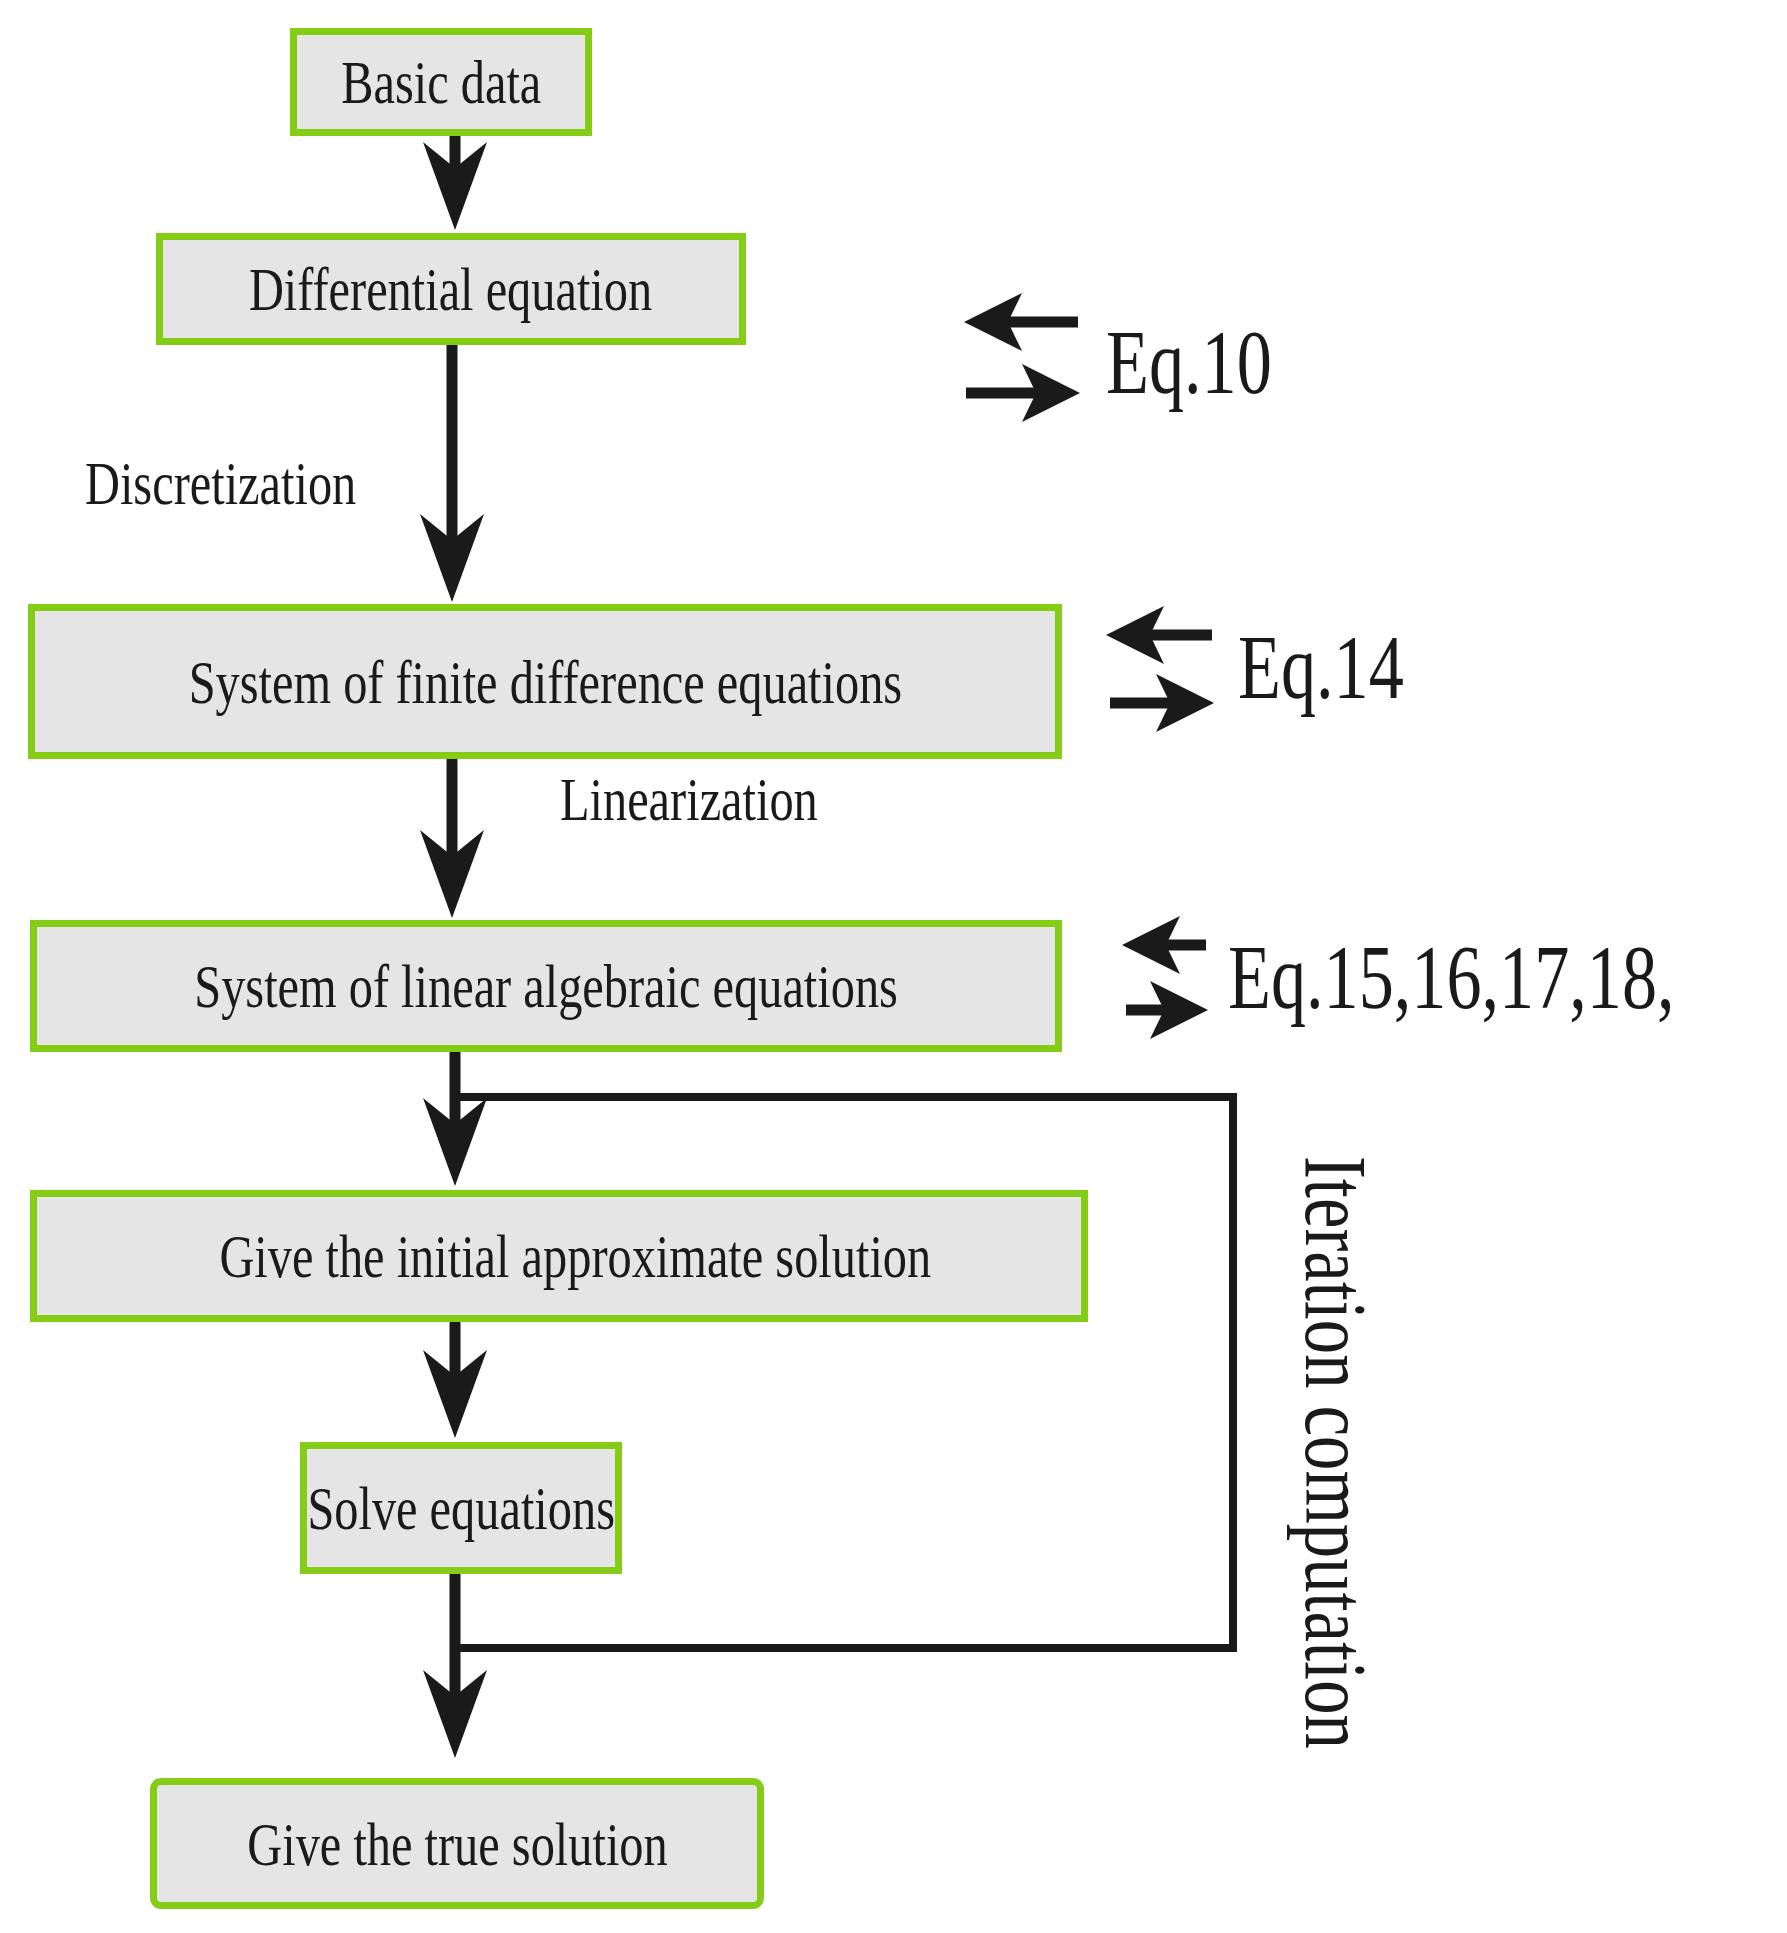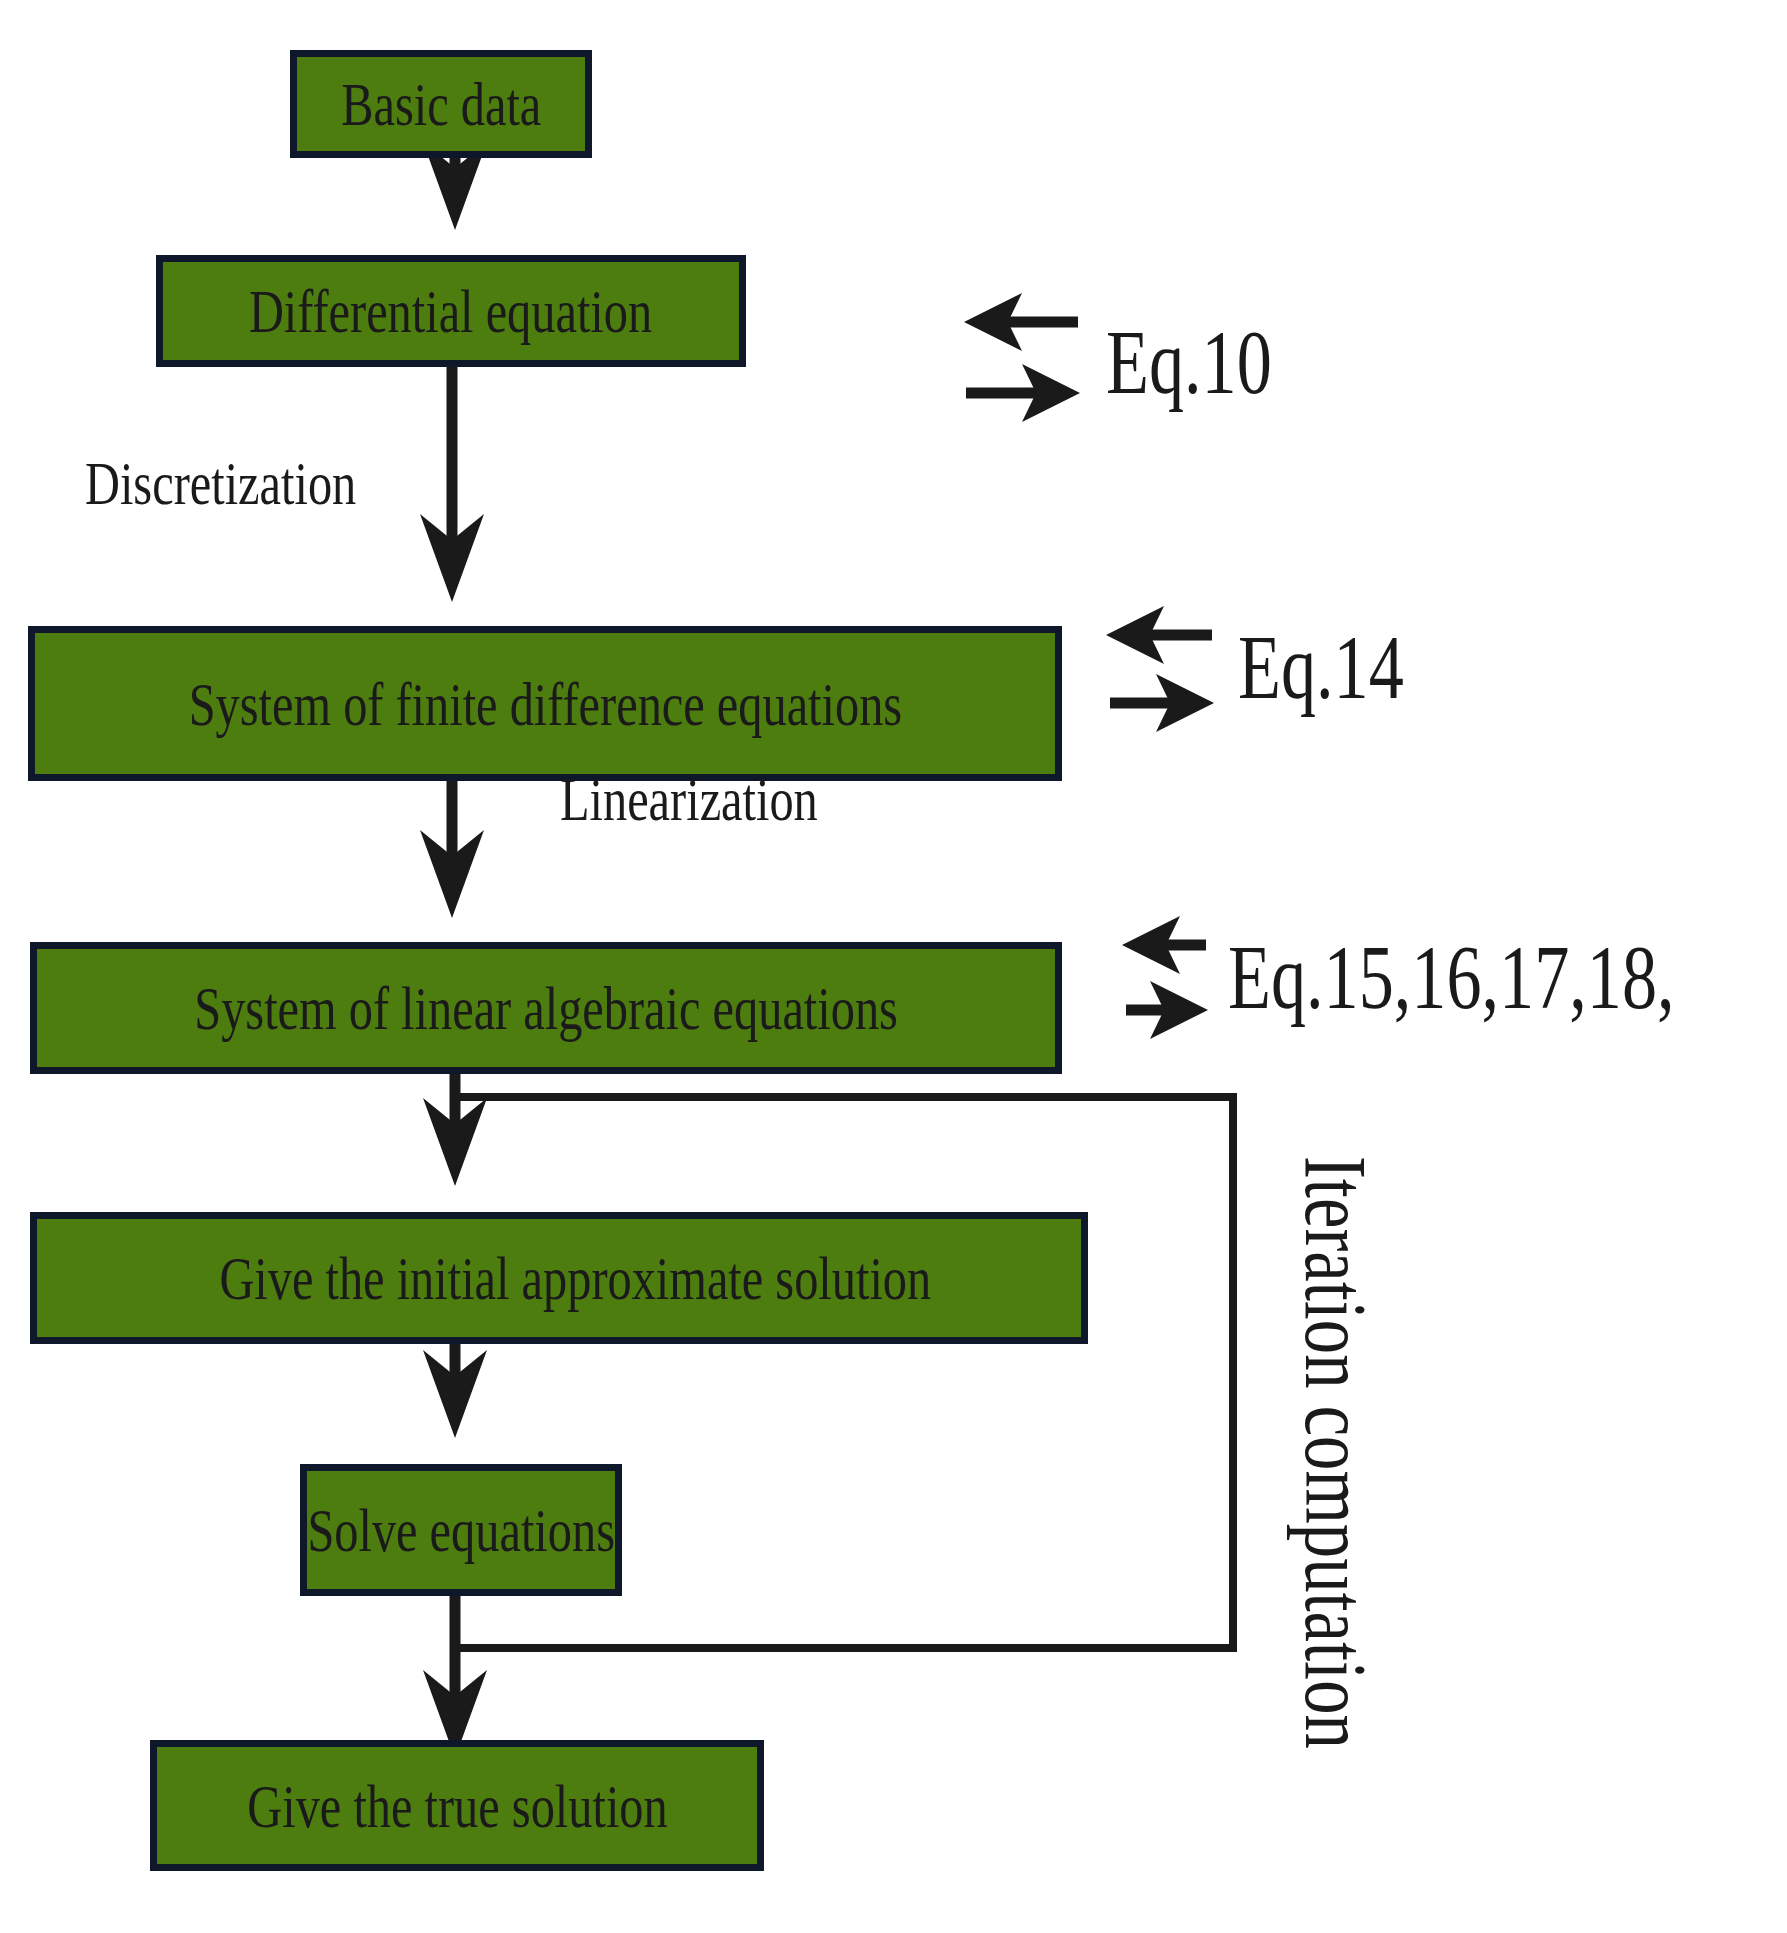--- a/index.html
+++ b/index.html
@@ -7,25 +7,24 @@
     position:relative;
     width:1787px;height:1933px;
     background:#ffffff;
     font-family:"Liberation Serif","DejaVu Serif",serif;
     color:#1a1a1a;
     overflow:hidden;
   }
   #wires{position:absolute;left:0;top:0;width:1787px;height:1933px;}
   .node{
     position:absolute;
-    border:7px solid #0f172a;
-    background:#4d7c0f;
+    border:7px solid #84cc16;
+    background:#e5e5e5;
     display:flex;align-items:center;justify-content:center;
     box-sizing:border-box;
-    margin-top:22px;
   }
   .node-label{
     font-size:62px;
     white-space:nowrap;
     transform:scaleX(0.78);
     transform-origin:center center;
     line-height:1;
     letter-spacing:0px;
   }
   .edge-label{
@@ -53,21 +52,21 @@
     transform:rotate(90deg) scaleX(0.78);
     transform-origin:center center;
   }
   
   #n-basic           {left:290px; top:28px;   width:302px;  height:108px;}
   #n-differential    {left:156px; top:233px;  width:590px;  height:112px;}
   #n-finite          {left:28px;  top:604px;  width:1034px; height:155px;}
   #n-linear          {left:30px;  top:920px;  width:1032px; height:132px;}
   #n-initial         {left:30px;  top:1190px; width:1058px; height:132px;padding-left:33px;}
   #n-solve           {left:300px; top:1442px; width:322px;  height:132px;}
-  #n-true            {left:150px; top:1718px; width:614px;  height:131px;}
+  #n-true            {left:150px; top:1778px; width:614px;  height:131px;border-radius:11px;}
   
   #lbl-discretization{left:85px;  top:452px;}
   #lbl-linearization {left:560px; top:768px;}
   
   #eq-10 {left:1106px; top:313px;}
   #eq-14 {left:1238px; top:618px;}
   #eq-15 {left:1228px; top:928px;}
 </style>
 </head>
 <body>

